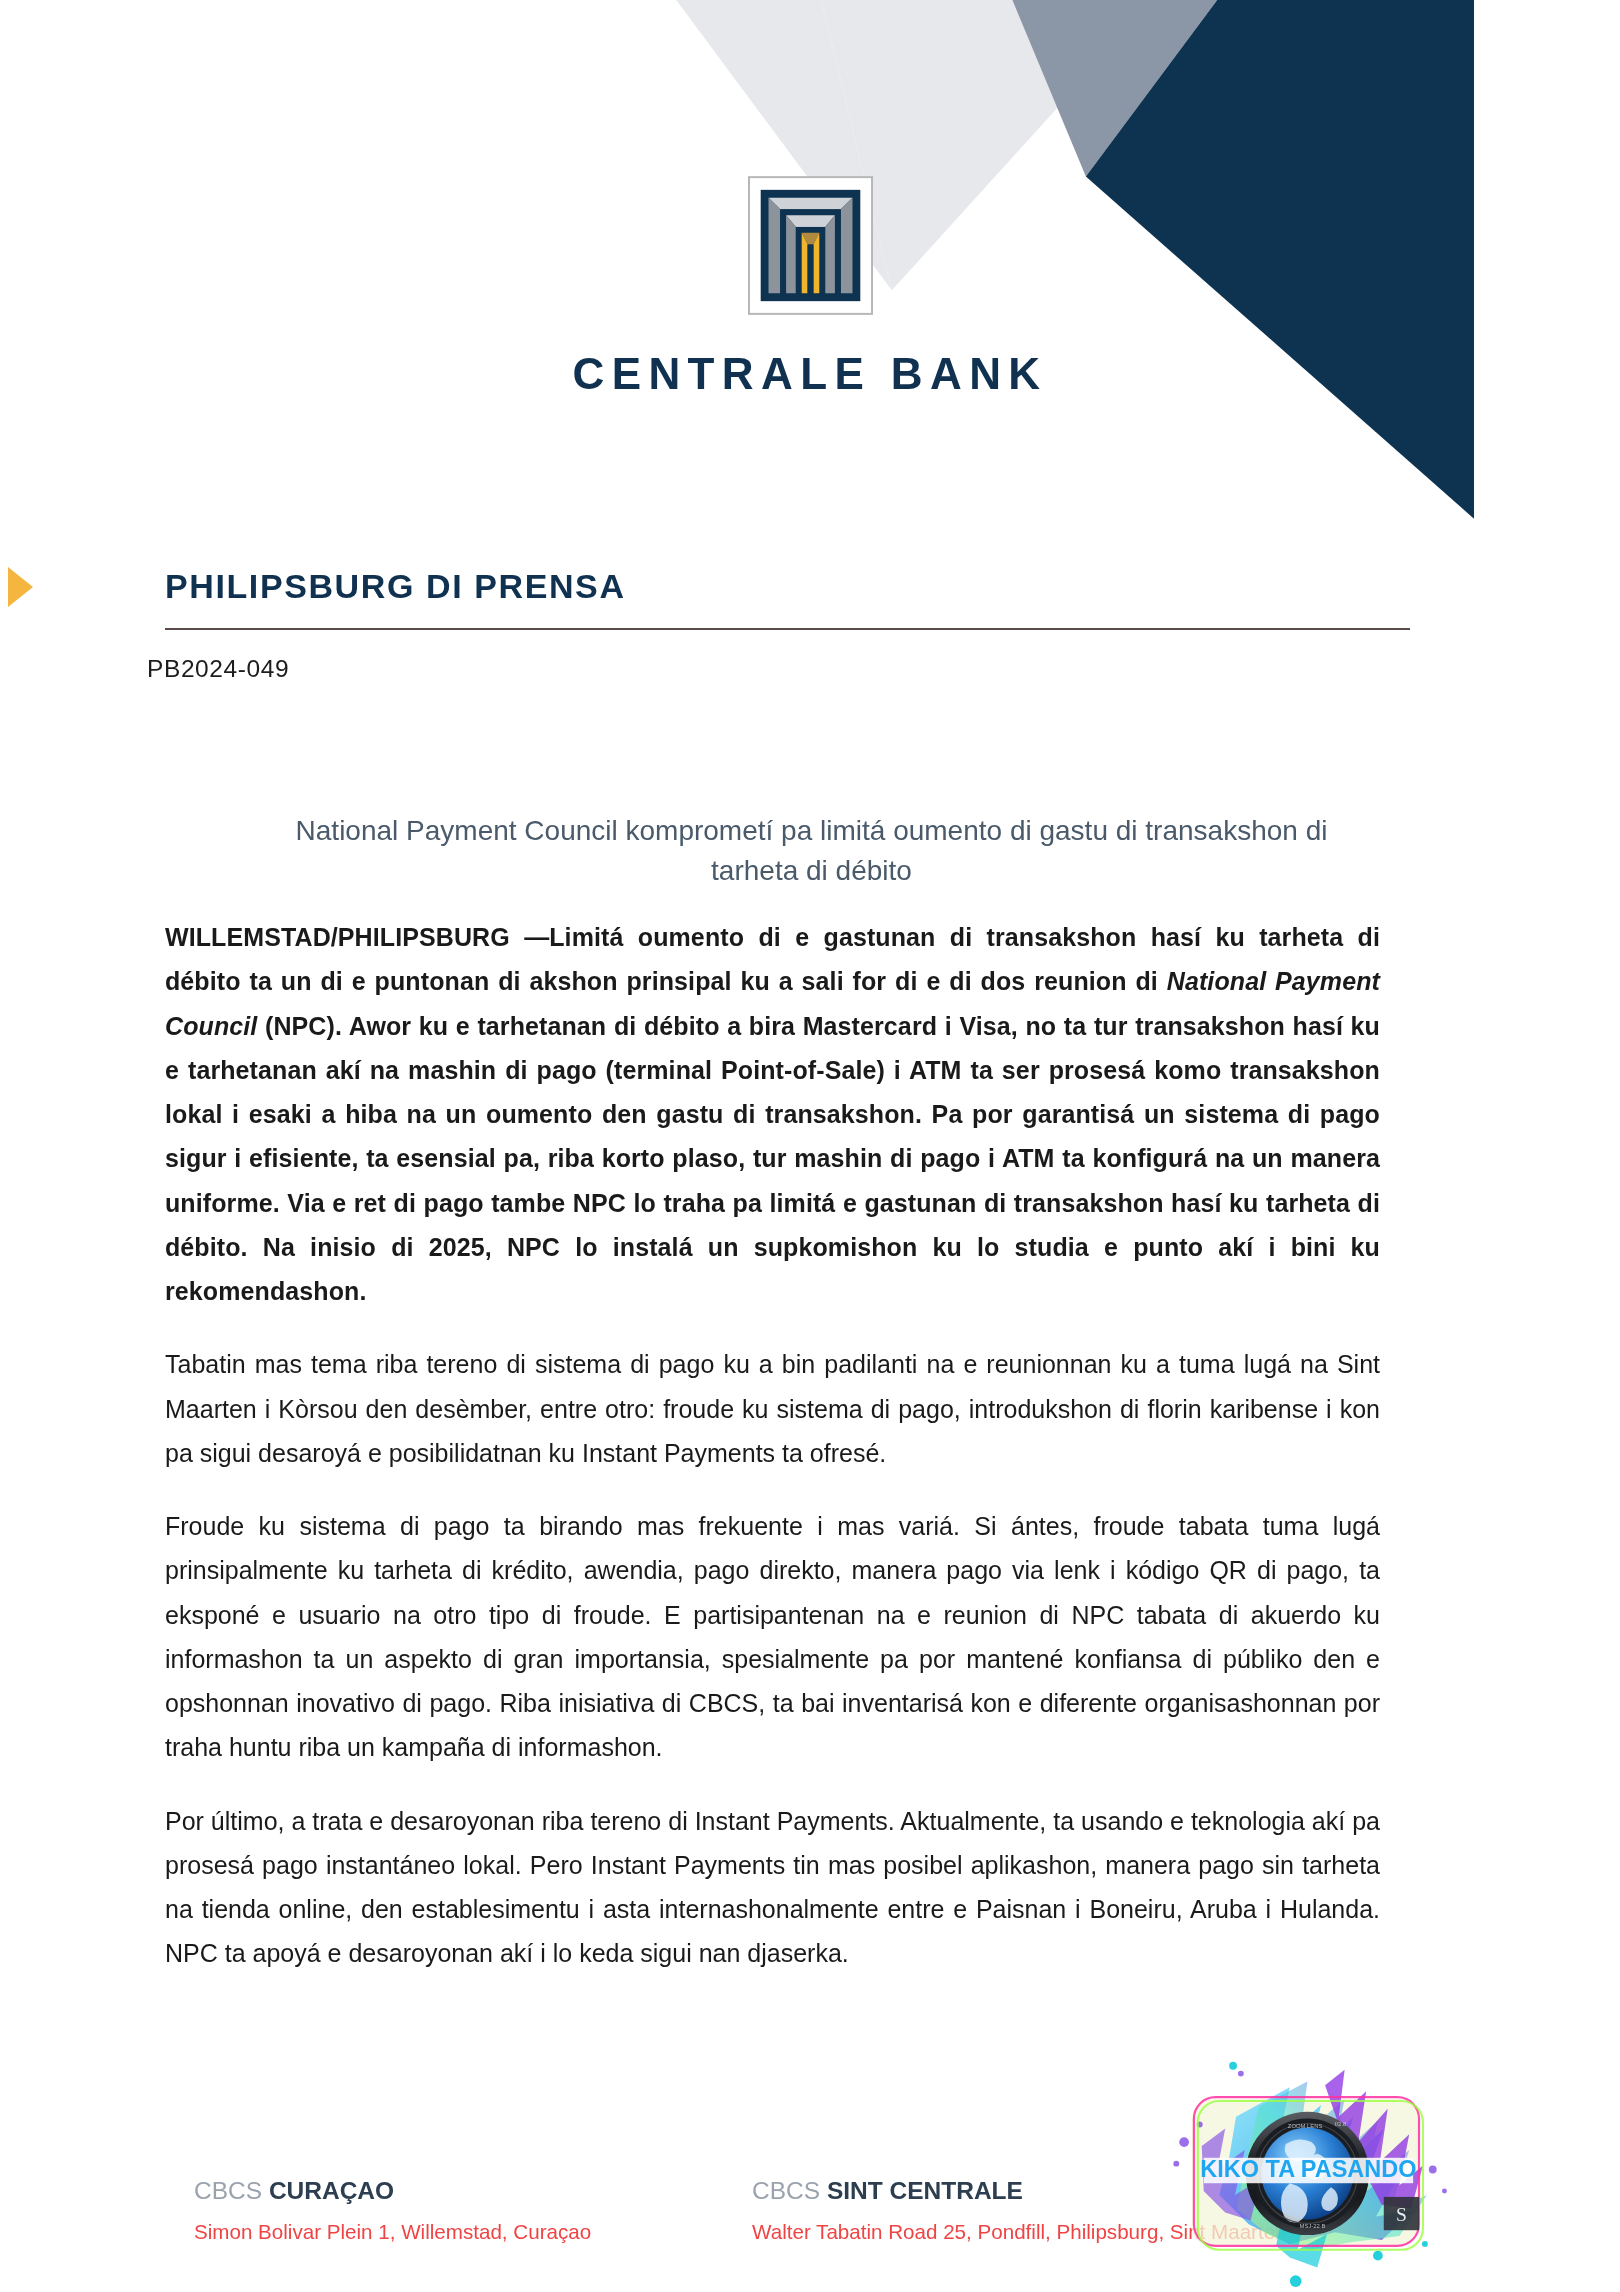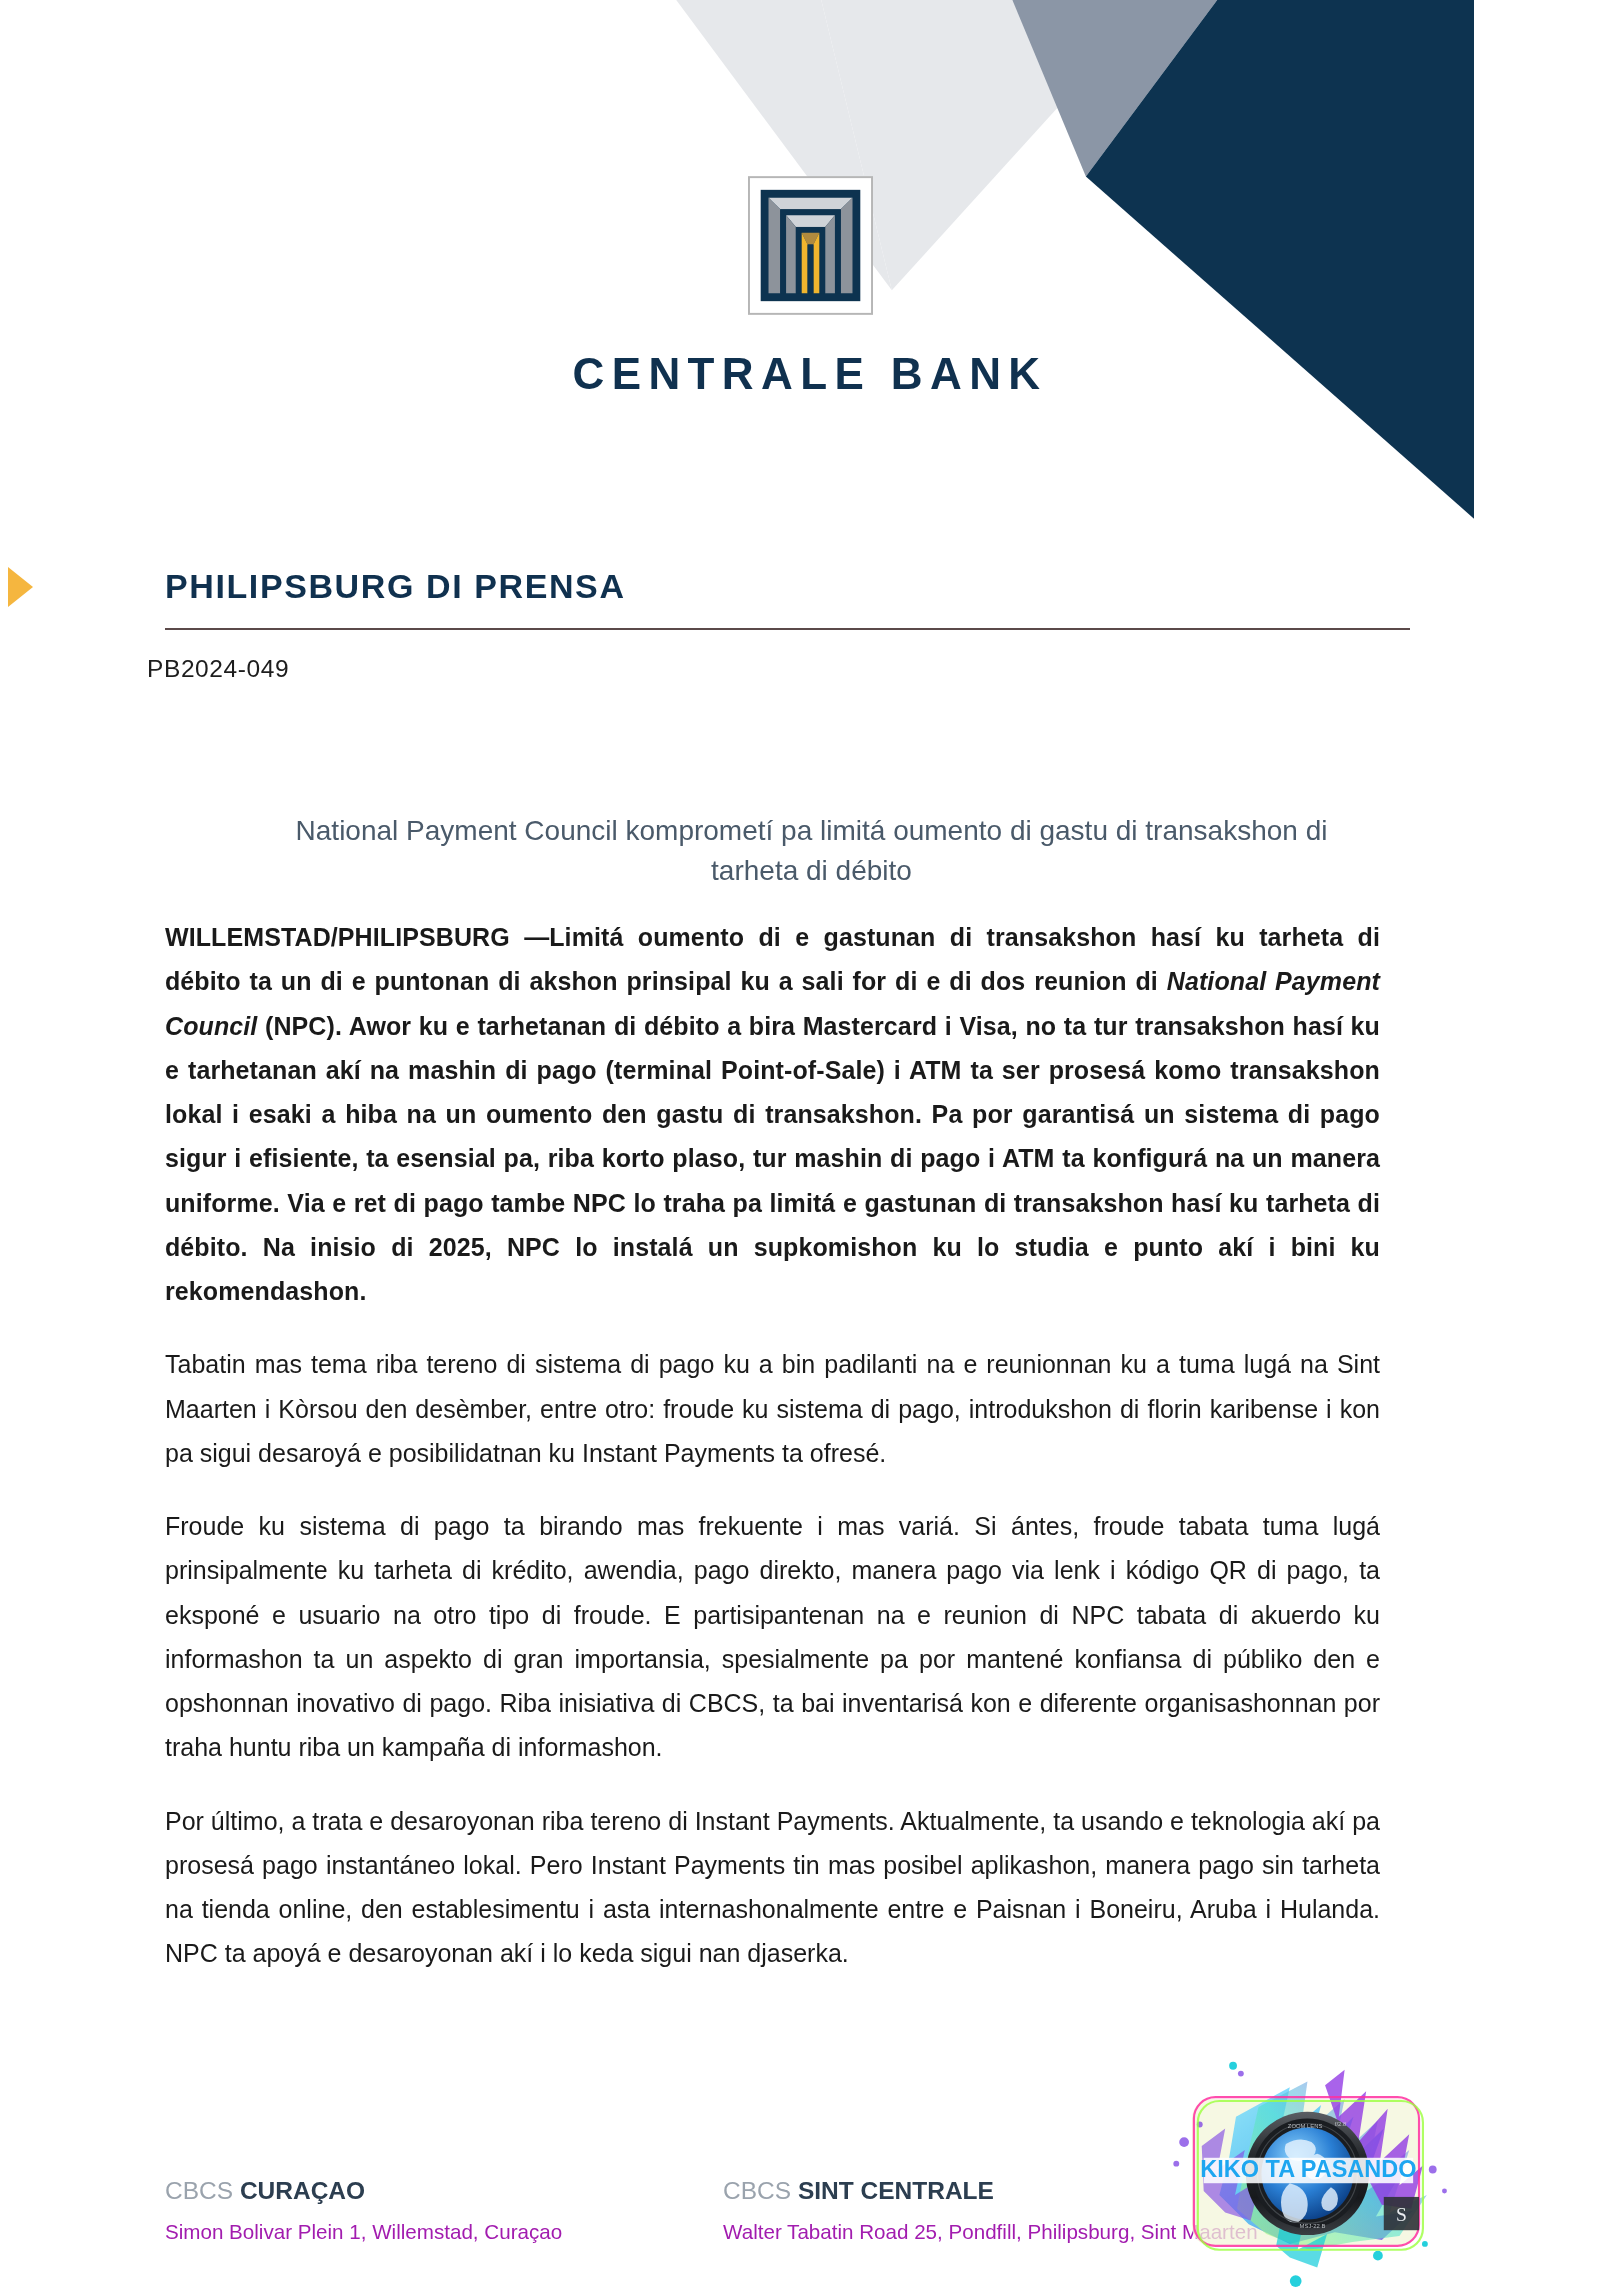--- a/index.html
+++ b/index.html
@@ -137,34 +137,35 @@
   .footer {
     position: absolute;
     left: 0;
     top: 2178px;
     width: 1620px;
     height: 118px;
   }
   .footer-col {
     position: absolute;
     font-family: "Liberation Sans Narrow", "Liberation Sans", sans-serif;
+    margin-left: 29px;
   }
   .footer-col.c1 { left: 165px; }
   .footer-col.c2 { left: 723px; }
   .footer-head {
     font-size: 24.5px;
     line-height: 1.1;
     white-space: nowrap;
   }
   .footer-head .cbcs { color: #9aa3ad; font-weight: 400; }
   .footer-head .loc { color: #2c3e50; font-weight: 700; }
   .footer-addr {
     margin-top: 14.7px;
     font-size: 20.6px;
-    color: #a21caf;
+    color: #ef4444;
     white-space: nowrap;
   }
 
   
   .watermark {
     position: absolute;
     right: 7.8px;
     bottom: 0px;
     width: 323px;
     height: 245px;

